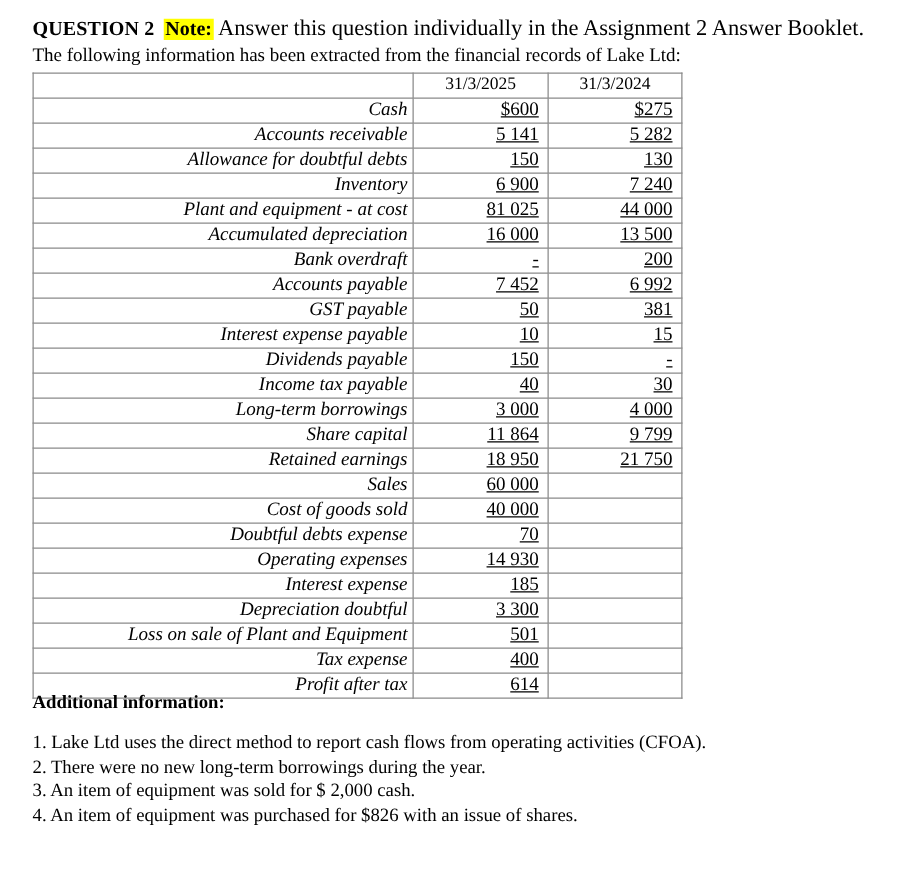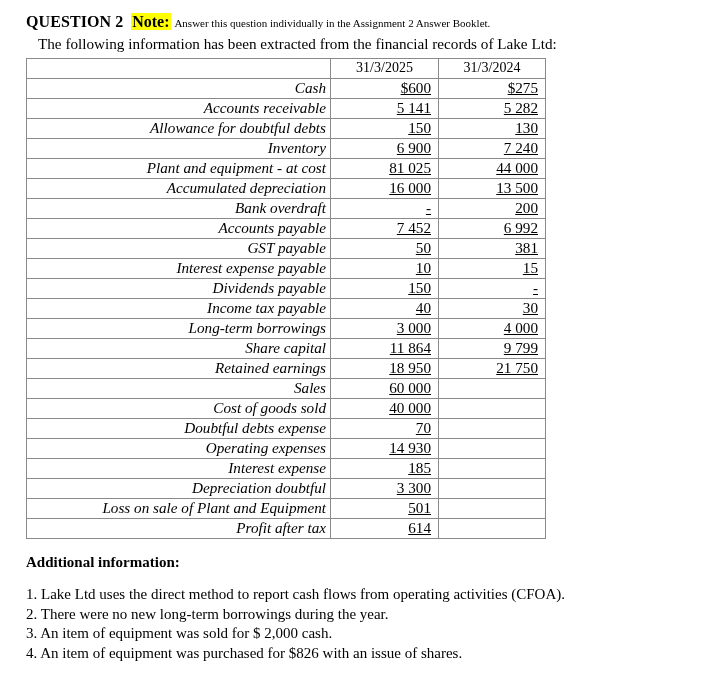--- a/index.html
+++ b/index.html
@@ -39,28 +39,27 @@
     font-size: 16px;
     letter-spacing: .1px;
   }
   .note-hl {
     font-weight: bold;
     font-size: 16px;
     background: #ffff00;
     padding: 0 1px;
   }
   .intro-rest {
-    font-size: 11px;
+    font-size: 18px;
   }
   .intro-line2 {
     font-size: 15.2px;
     line-height: 20px;
     white-space: nowrap;
     margin-top: 1px;
-    margin-left: 12px;
   }
 
   
   .fin-table {
     position: absolute;
     left: 26px;
     top: 58px;
     border-collapse: collapse;
     table-layout: fixed;
     width: 519px;
@@ -245,20 +244,25 @@
           <td class="label">Depreciation doubtful</td>
           <td class="num">3 300</td>
           <td class="num"></td>
         </tr>
         <tr>
           <td class="label">Loss on sale of Plant and Equipment</td>
           <td class="num">501</td>
           <td class="num"></td>
         </tr>
         <tr>
+          <td class="label">Tax expense</td>
+          <td class="num">400</td>
+          <td class="num"></td>
+        </tr>
+        <tr>
           <td class="label">Profit after tax</td>
           <td class="num">614</td>
           <td class="num"></td>
         </tr>
       </tbody>
   </table>
 
   <div class="addl-heading">Additional information:</div>
 
   <div class="addl-list">

